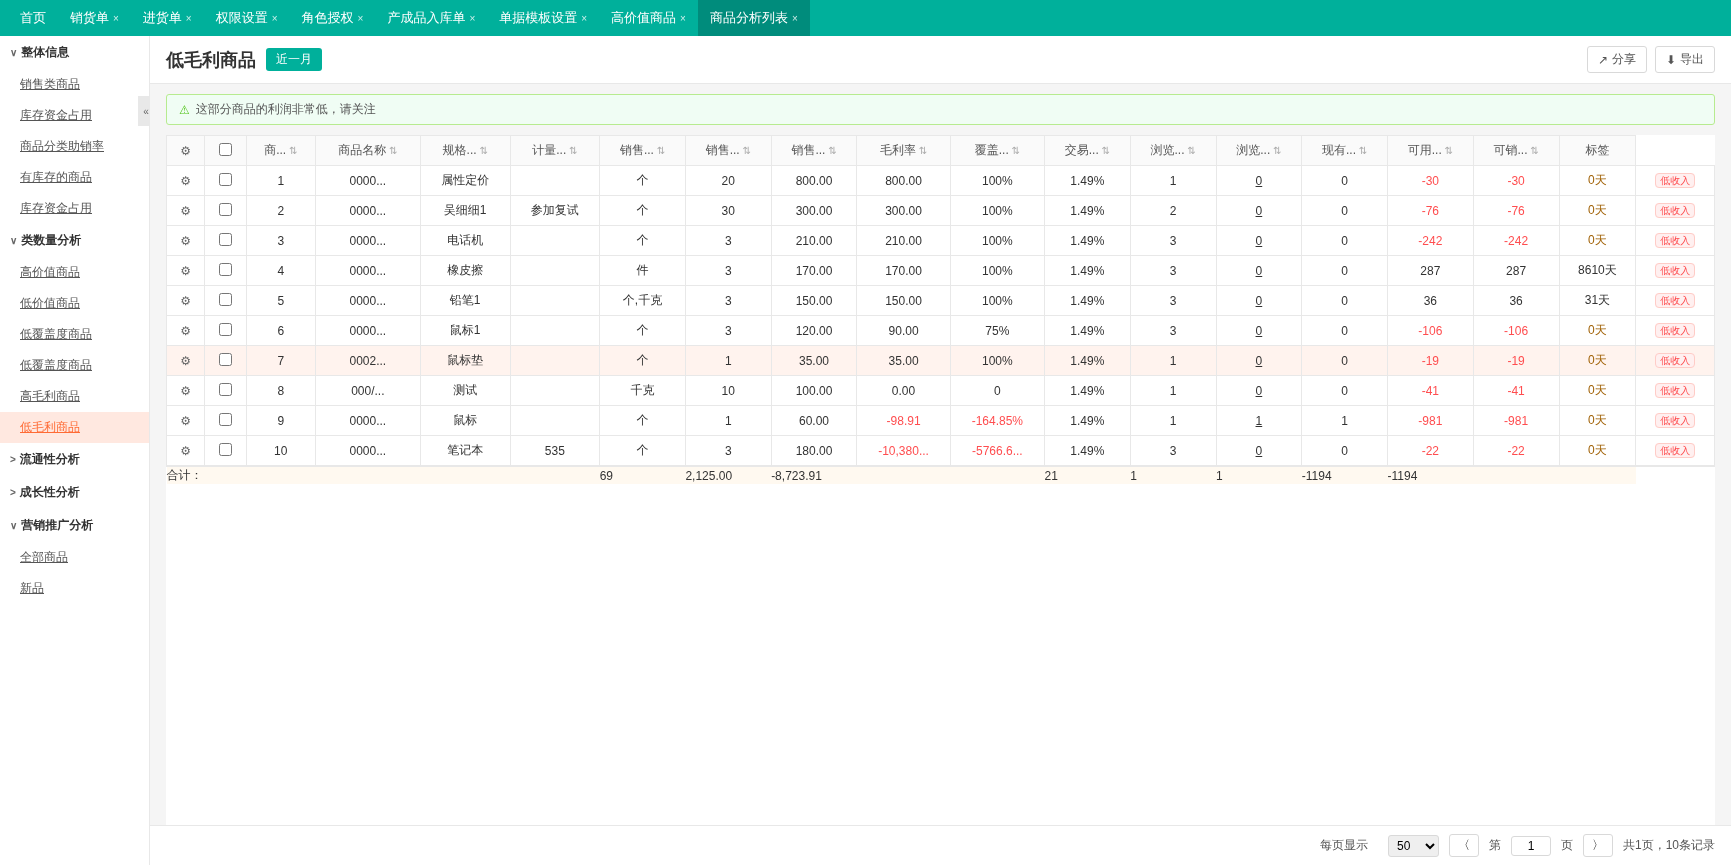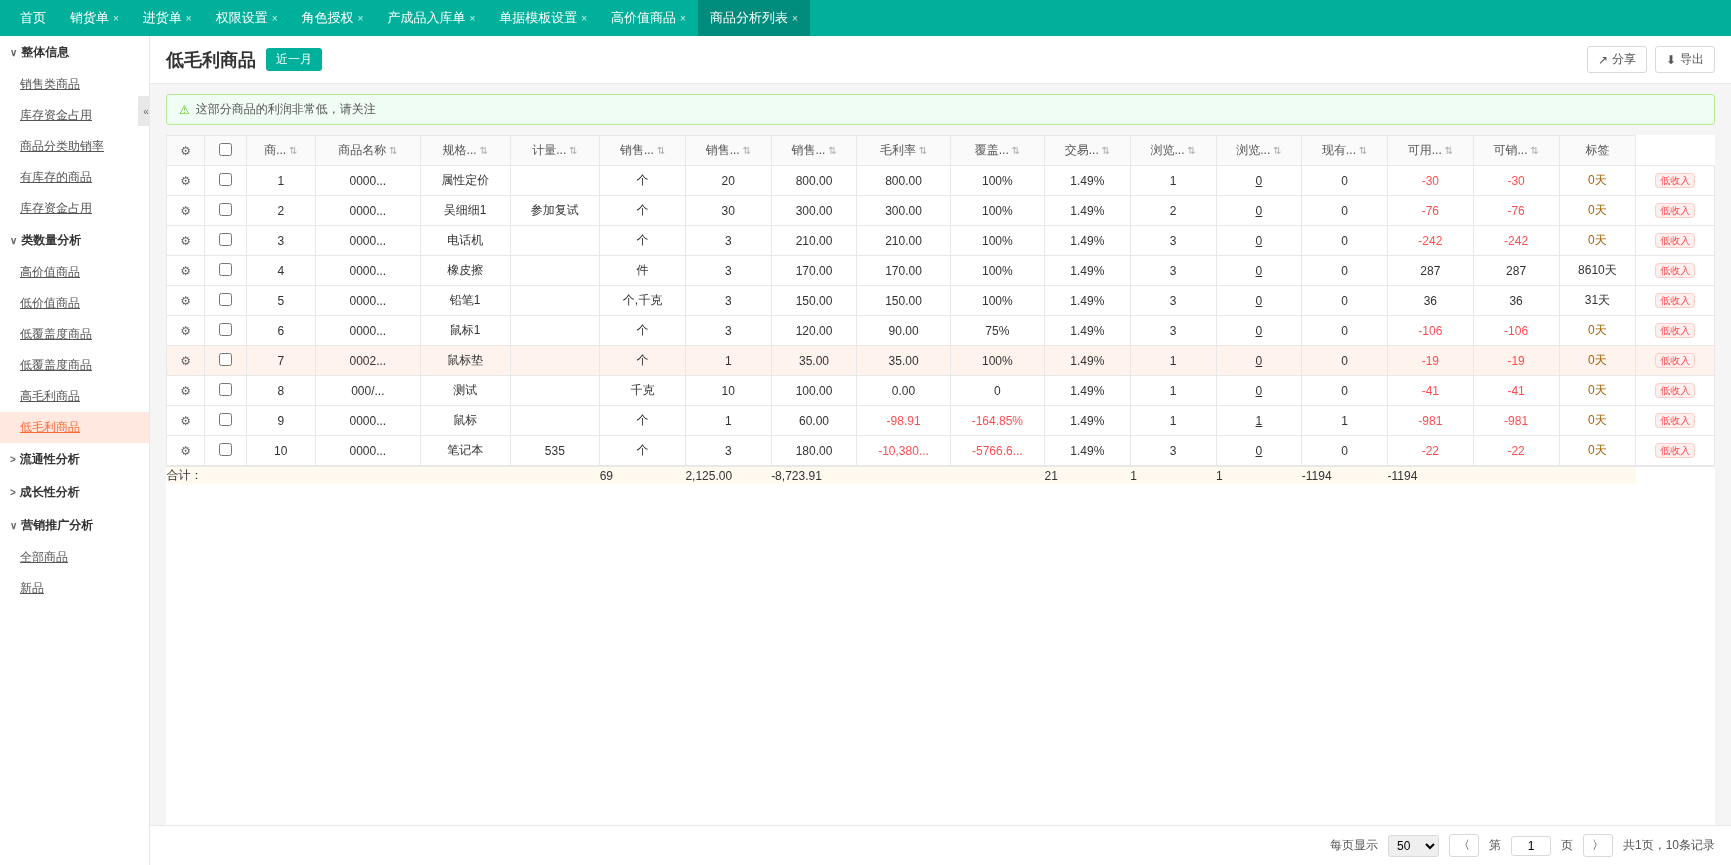--- a/index.html
+++ b/index.html
@@ -232,20 +232,21 @@
       justify-content: flex-end;
       gap: 10px;
       font-size: 12px;
       color: #555;
     }
     .pagination-bar select {
       border: 1px solid #d9d9d9;
       border-radius: 3px;
       padding: 2px 4px;
       font-size: 12px;
+      margin-left: 10px;
     }
     .pagination-bar .page-btn {
       border: 1px solid #d9d9d9;
       background: #fff;
       border-radius: 3px;
       padding: 2px 8px;
       cursor: pointer;
       font-size: 12px;
     }
     .pagination-bar .page-input {

